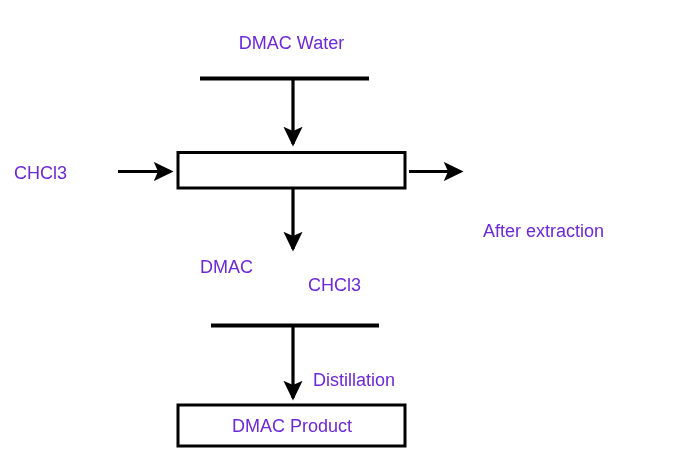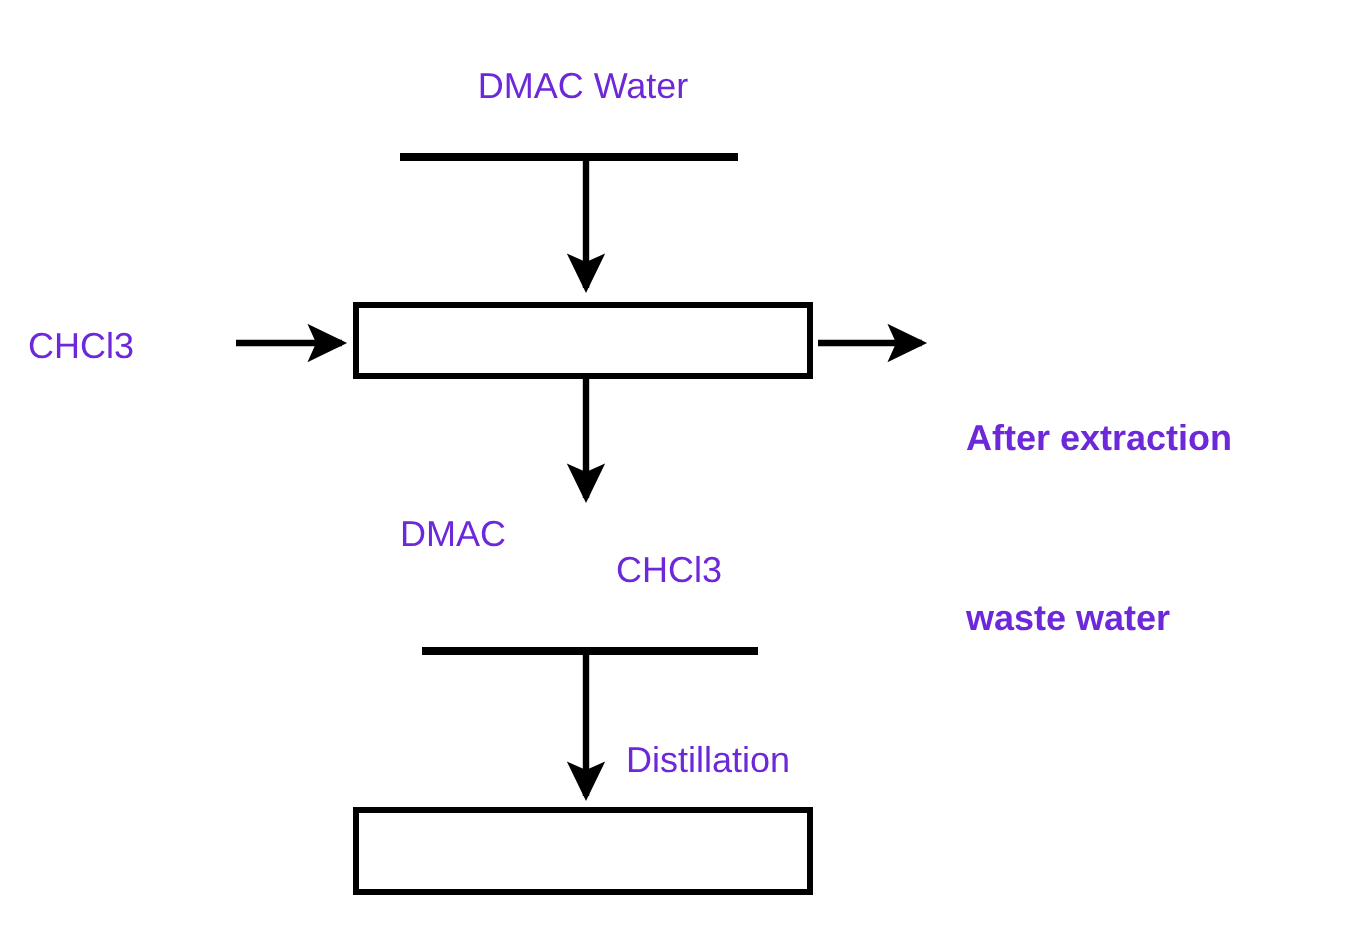--- a/index.html
+++ b/index.html
@@ -49,24 +49,23 @@
   
   #label-extraction-box {
     left: 178px;
     top: 157px;
     width: 228px;
     text-align: center;
   }
   
   #label-waste-water {
     left: 483px;
-    top: 144px;
+    top: 156px;
     width: 200px;
     text-align: left;
-    font-weight: bold;
   }
   
   #label-stream-dmac {
     left: 200px;
     top: 252px;
   }
   #label-stream-chcl3 {
     left: 308px;
     top: 270px;
   }
@@ -115,23 +114,23 @@
     <rect x="178" y="405" width="227" height="41" fill="#ffffff" stroke="#000000" stroke-width="3"></rect>
   </svg>
 
   <div class="node-label" id="label-dmac-water">DMAC Water</div>
 
   <div class="node-label" id="label-chcl3-in">CHCl3</div>
 
 
   <div class="node-label" id="label-waste-water">
     <div>After extraction</div>
-    <div>waste water</div>
   </div>
 
   <div class="node-label" id="label-stream-dmac">DMAC</div>
 
   <div class="node-label" id="label-stream-chcl3">CHCl3</div>
 
   <div class="node-label" id="label-distillation">Distillation</div>
 
+  <div class="node-label" id="label-product-box">DMAC Product</div>
 
 </div>
 
 </body></html>

